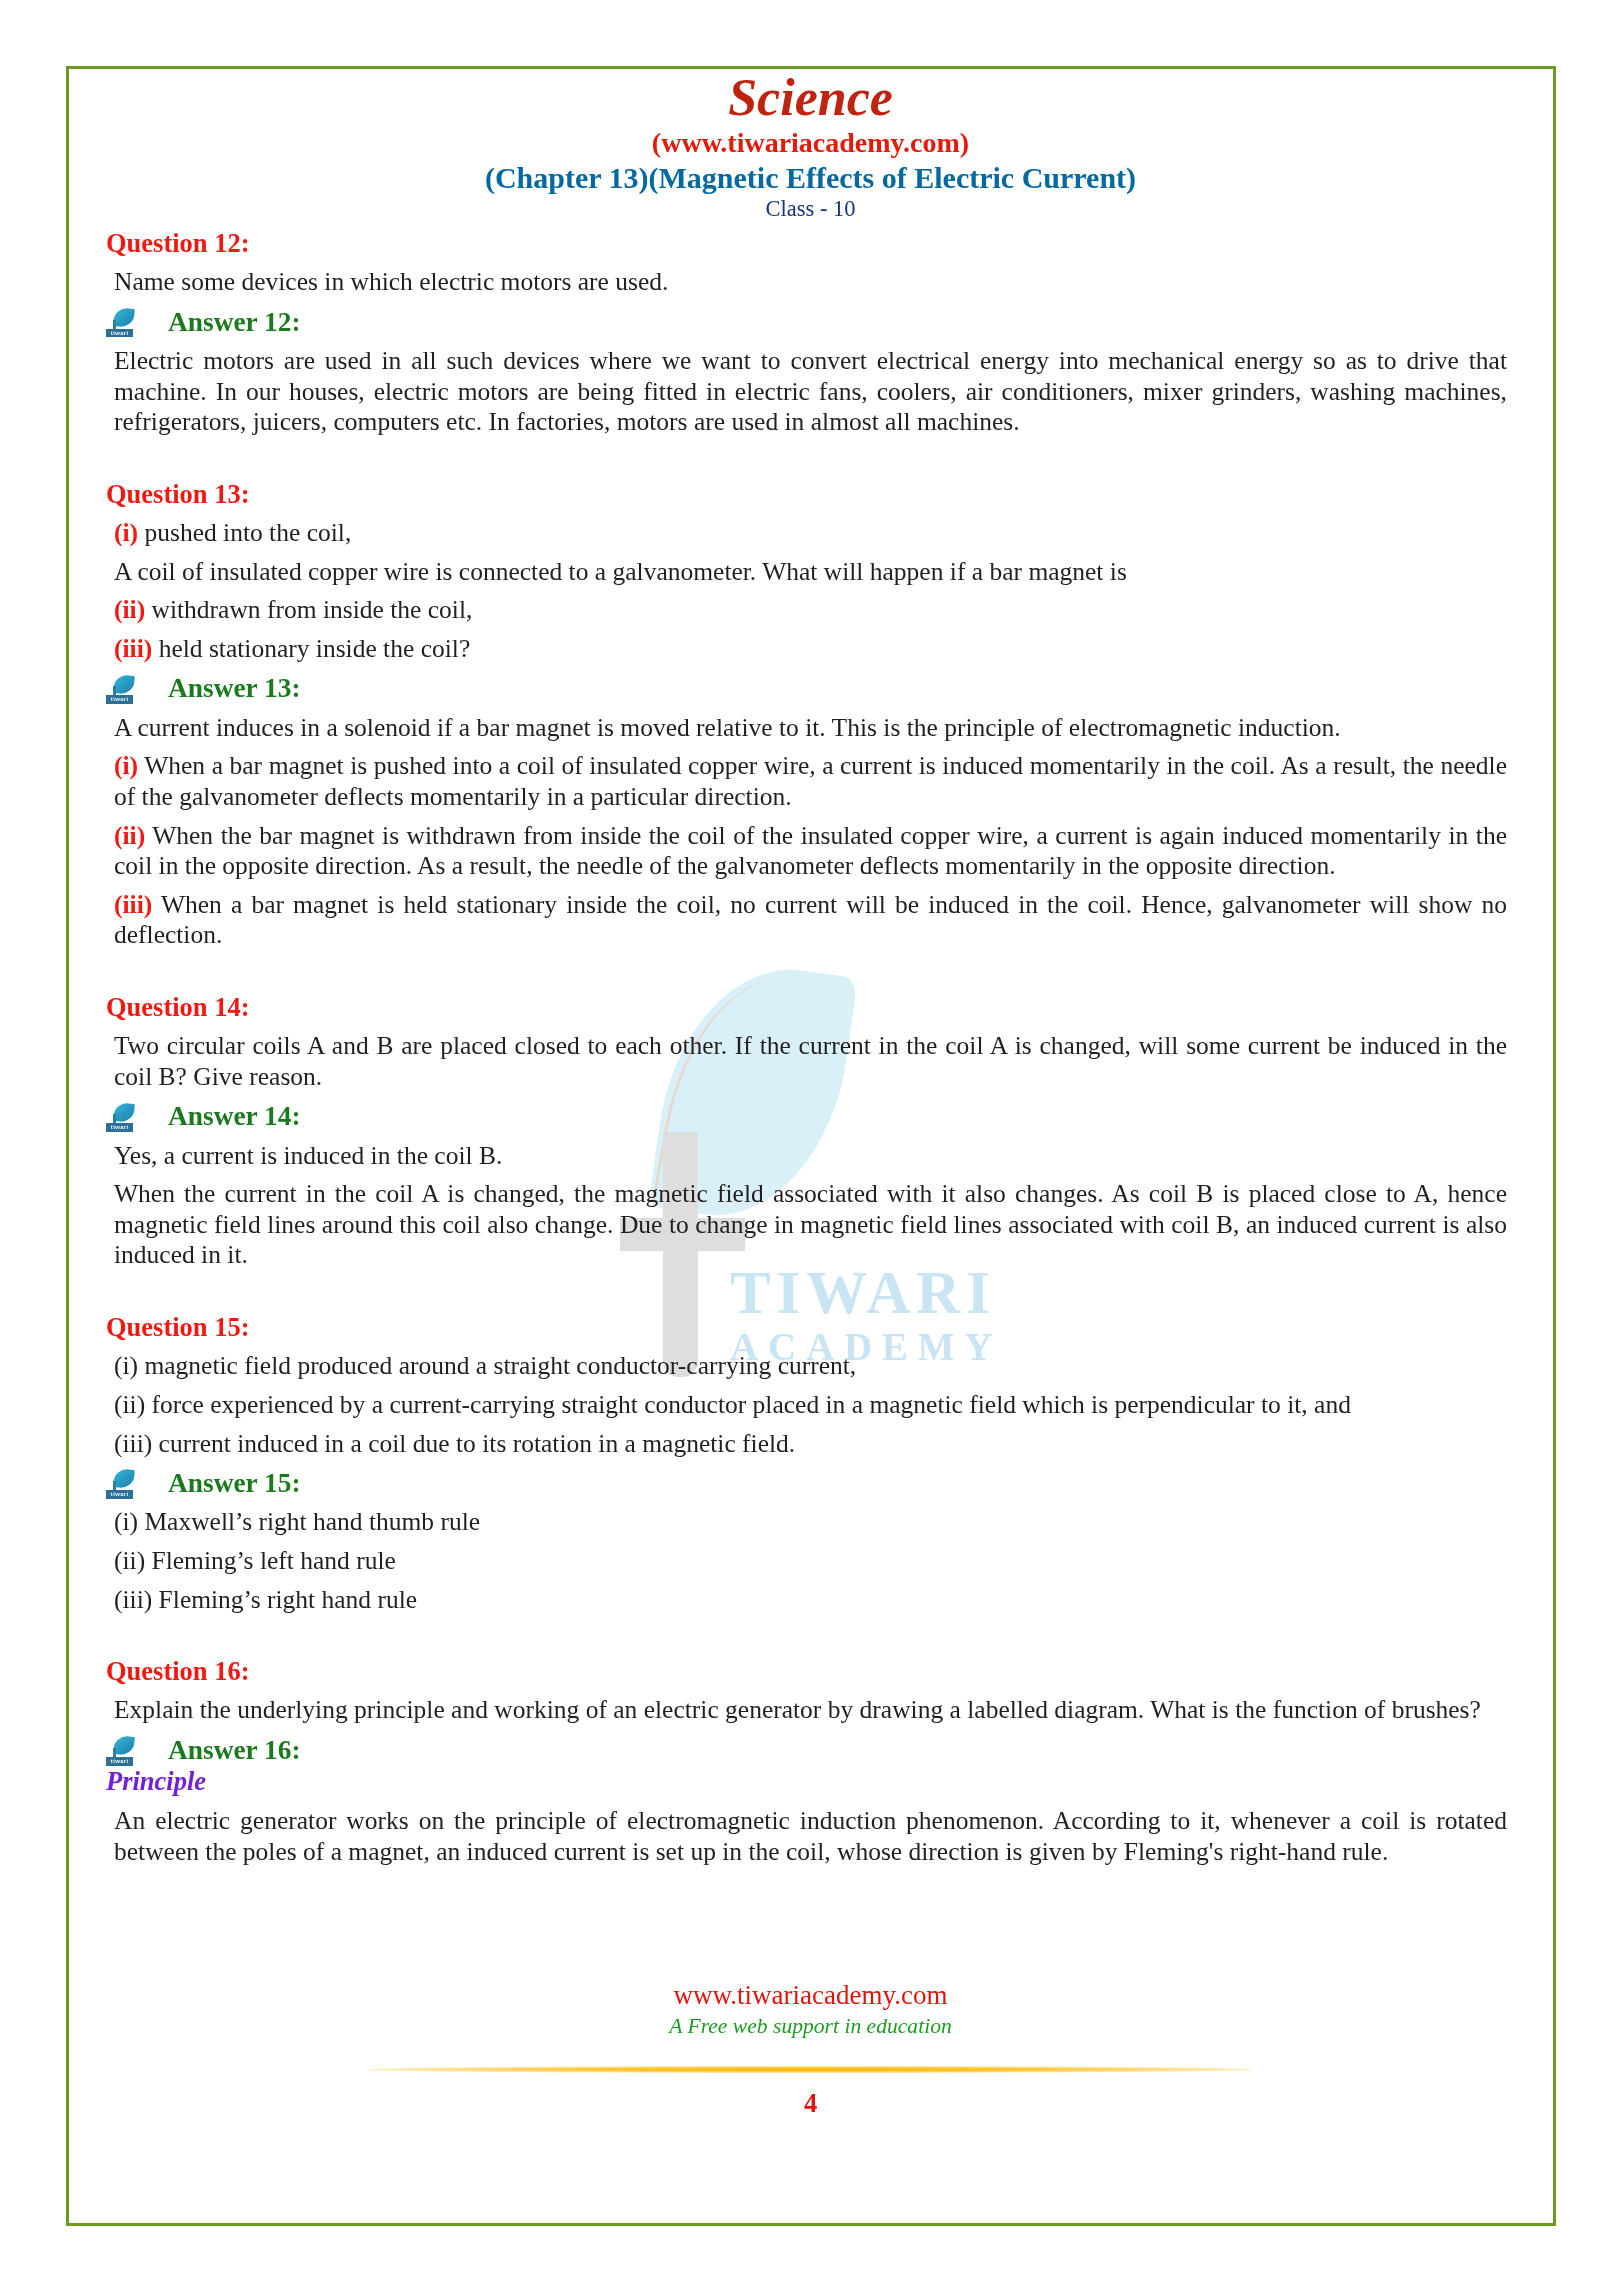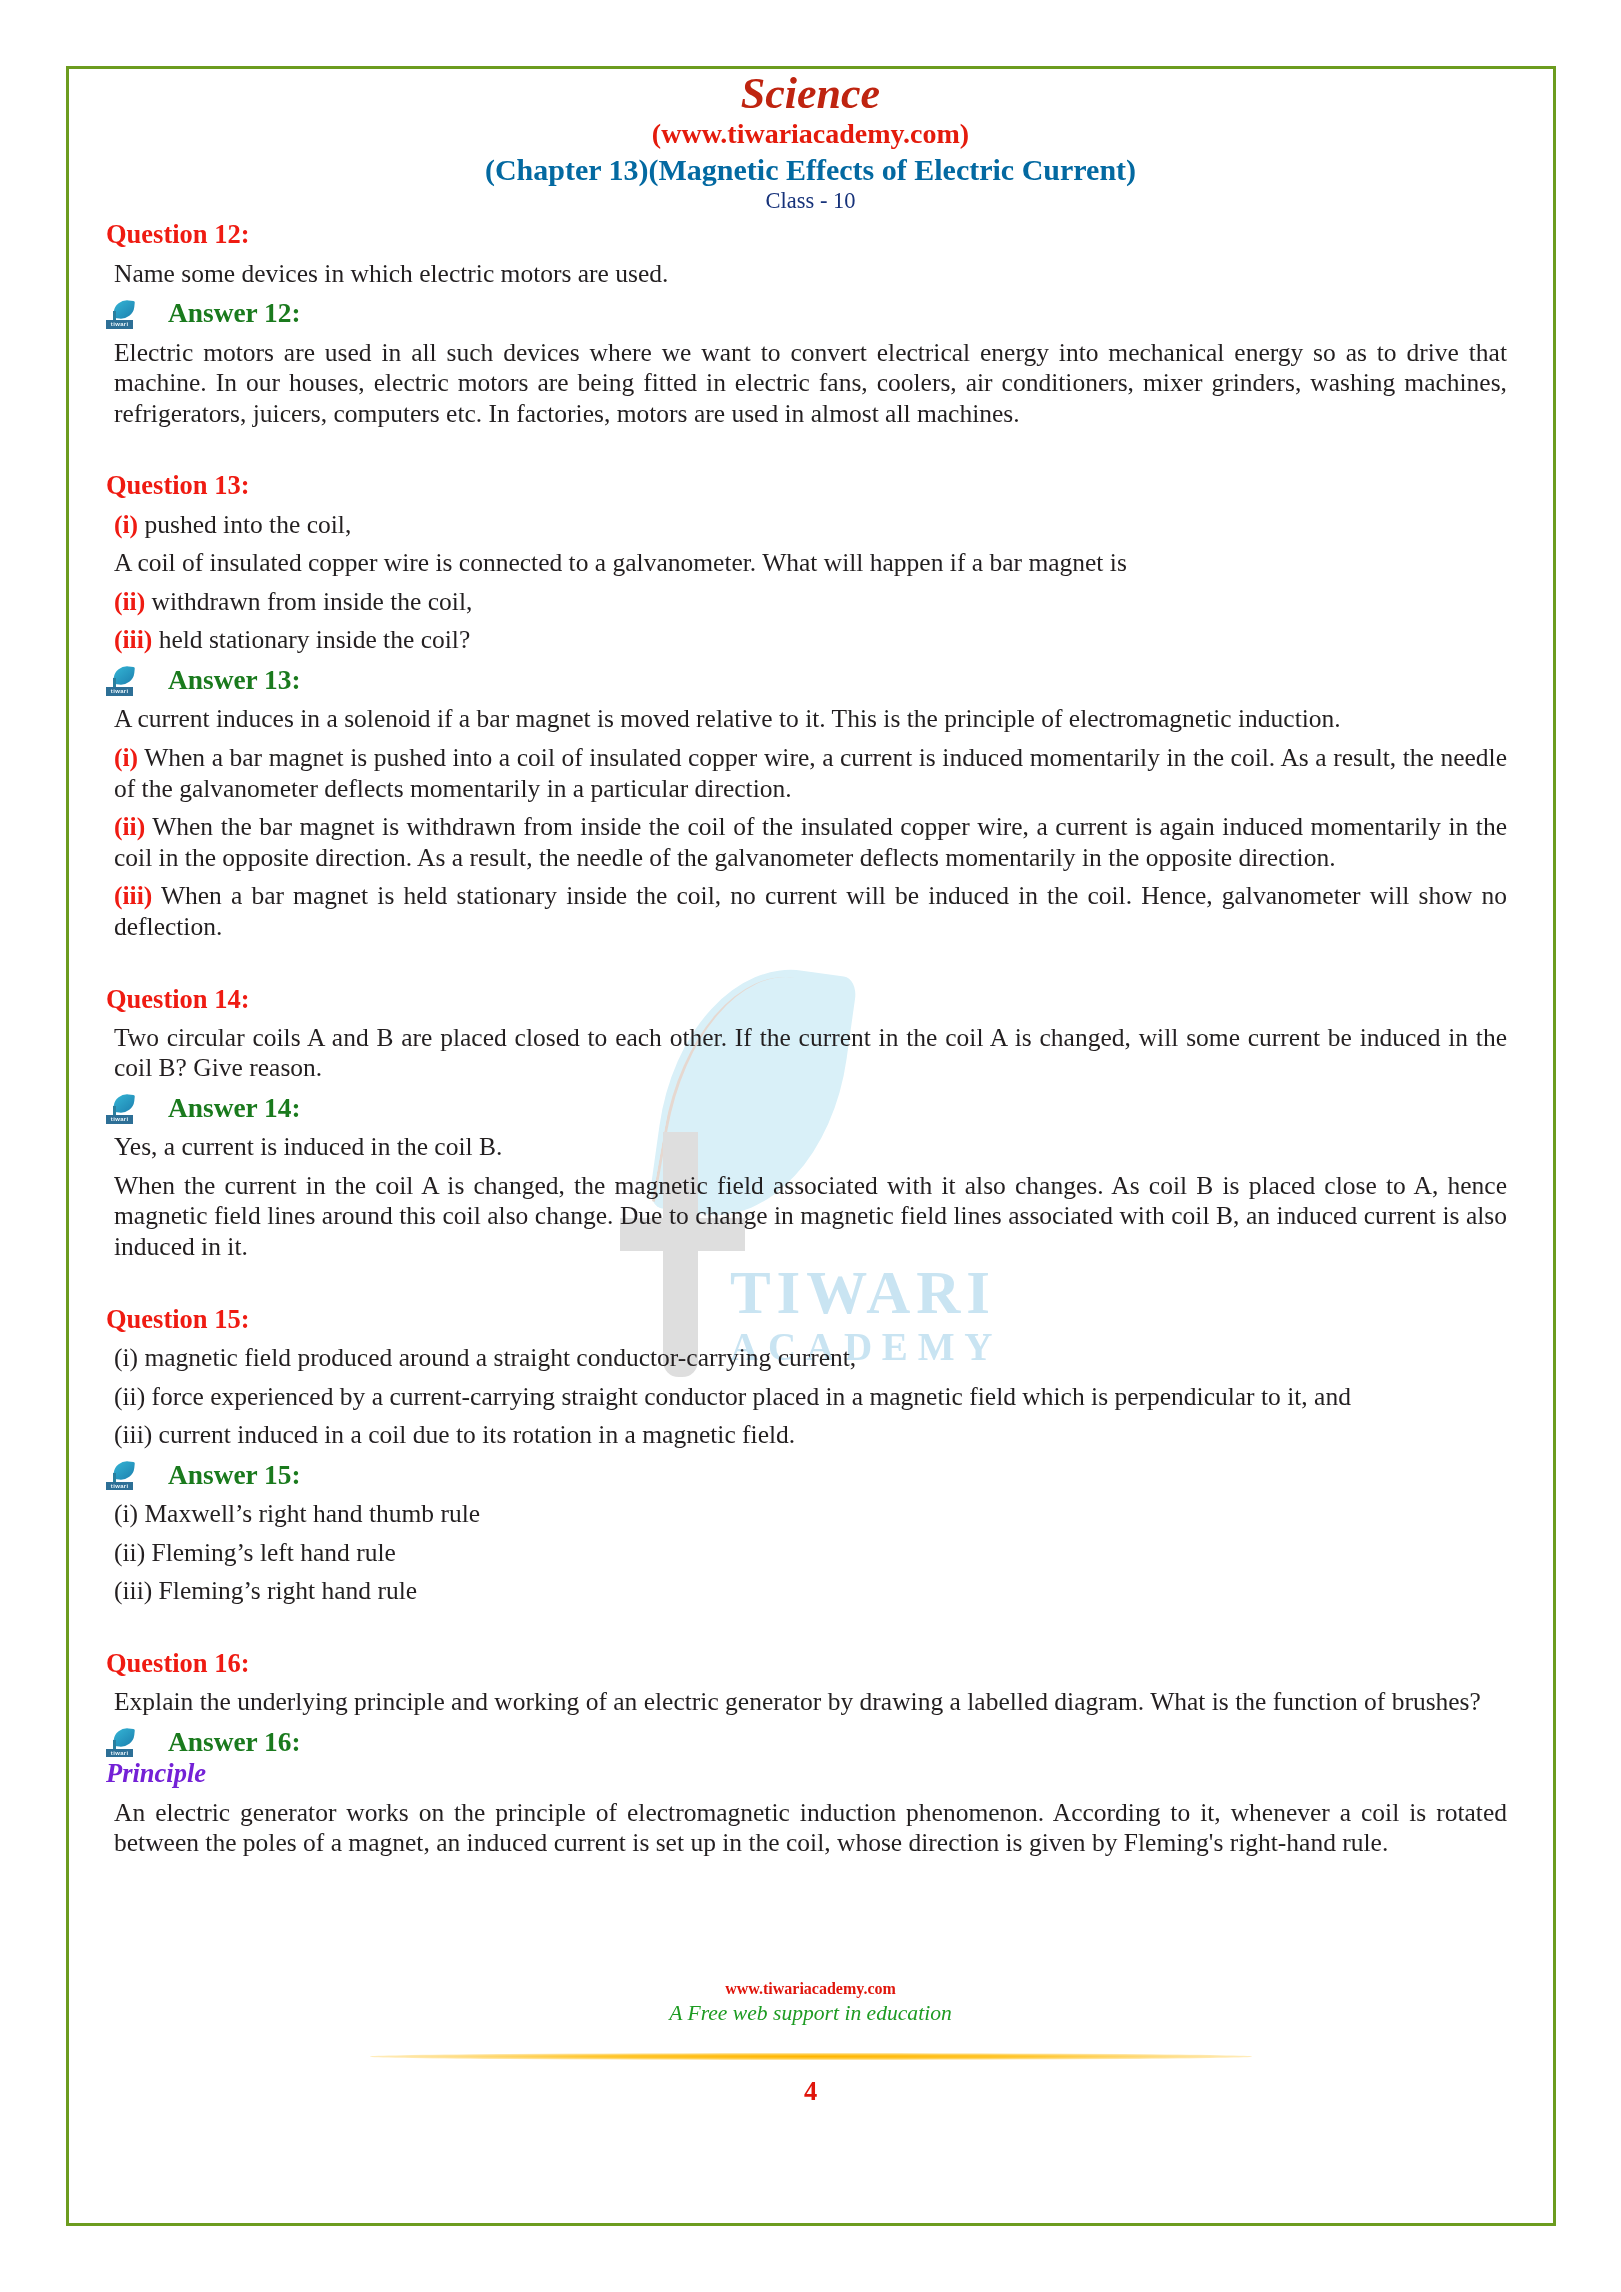--- a/index.html
+++ b/index.html
@@ -101,21 +101,21 @@
   }
   .wm-text .wm-t2 { font-size: 39px; letter-spacing: 9.8px; display:block; margin-top: 5.9px;}
 
   
   .doc-title {
     text-align: center;
     color: #bf2410;
     font-family: "Liberation Serif", serif;
     font-style: italic;
     font-weight: bold;
-    font-size: 44px;
+    font-size: 52px;
     line-height: 1.05;
     margin: 0 0 2px 0;
   }
   .doc-site {
     text-align: center;
     color: #e41b0c;
     font-weight: bold;
     font-size: 28px;
     line-height: 1.1;
     margin: 0 0 2.9px 0;
@@ -230,22 +230,22 @@
   .footer {
     position: absolute;
     left: 106px;
     top: 1980px;
     width: 1409px;
     z-index: 5;
     text-align: center;
   }
   .f-url {
     color: #e0150b;
-    font-weight: bold;
-    font-size: 16px;
+    font-weight: normal;
+    font-size: 27px;
     line-height: 1.15;
     font-family: "Liberation Serif", serif;
   }
   .f-tag {
     color: #1d9b22;
     font-size: 21.6px;
     font-style: italic;
     font-family: "Liberation Serif", serif;
     line-height: 1.3;
     margin-top: 1px;

